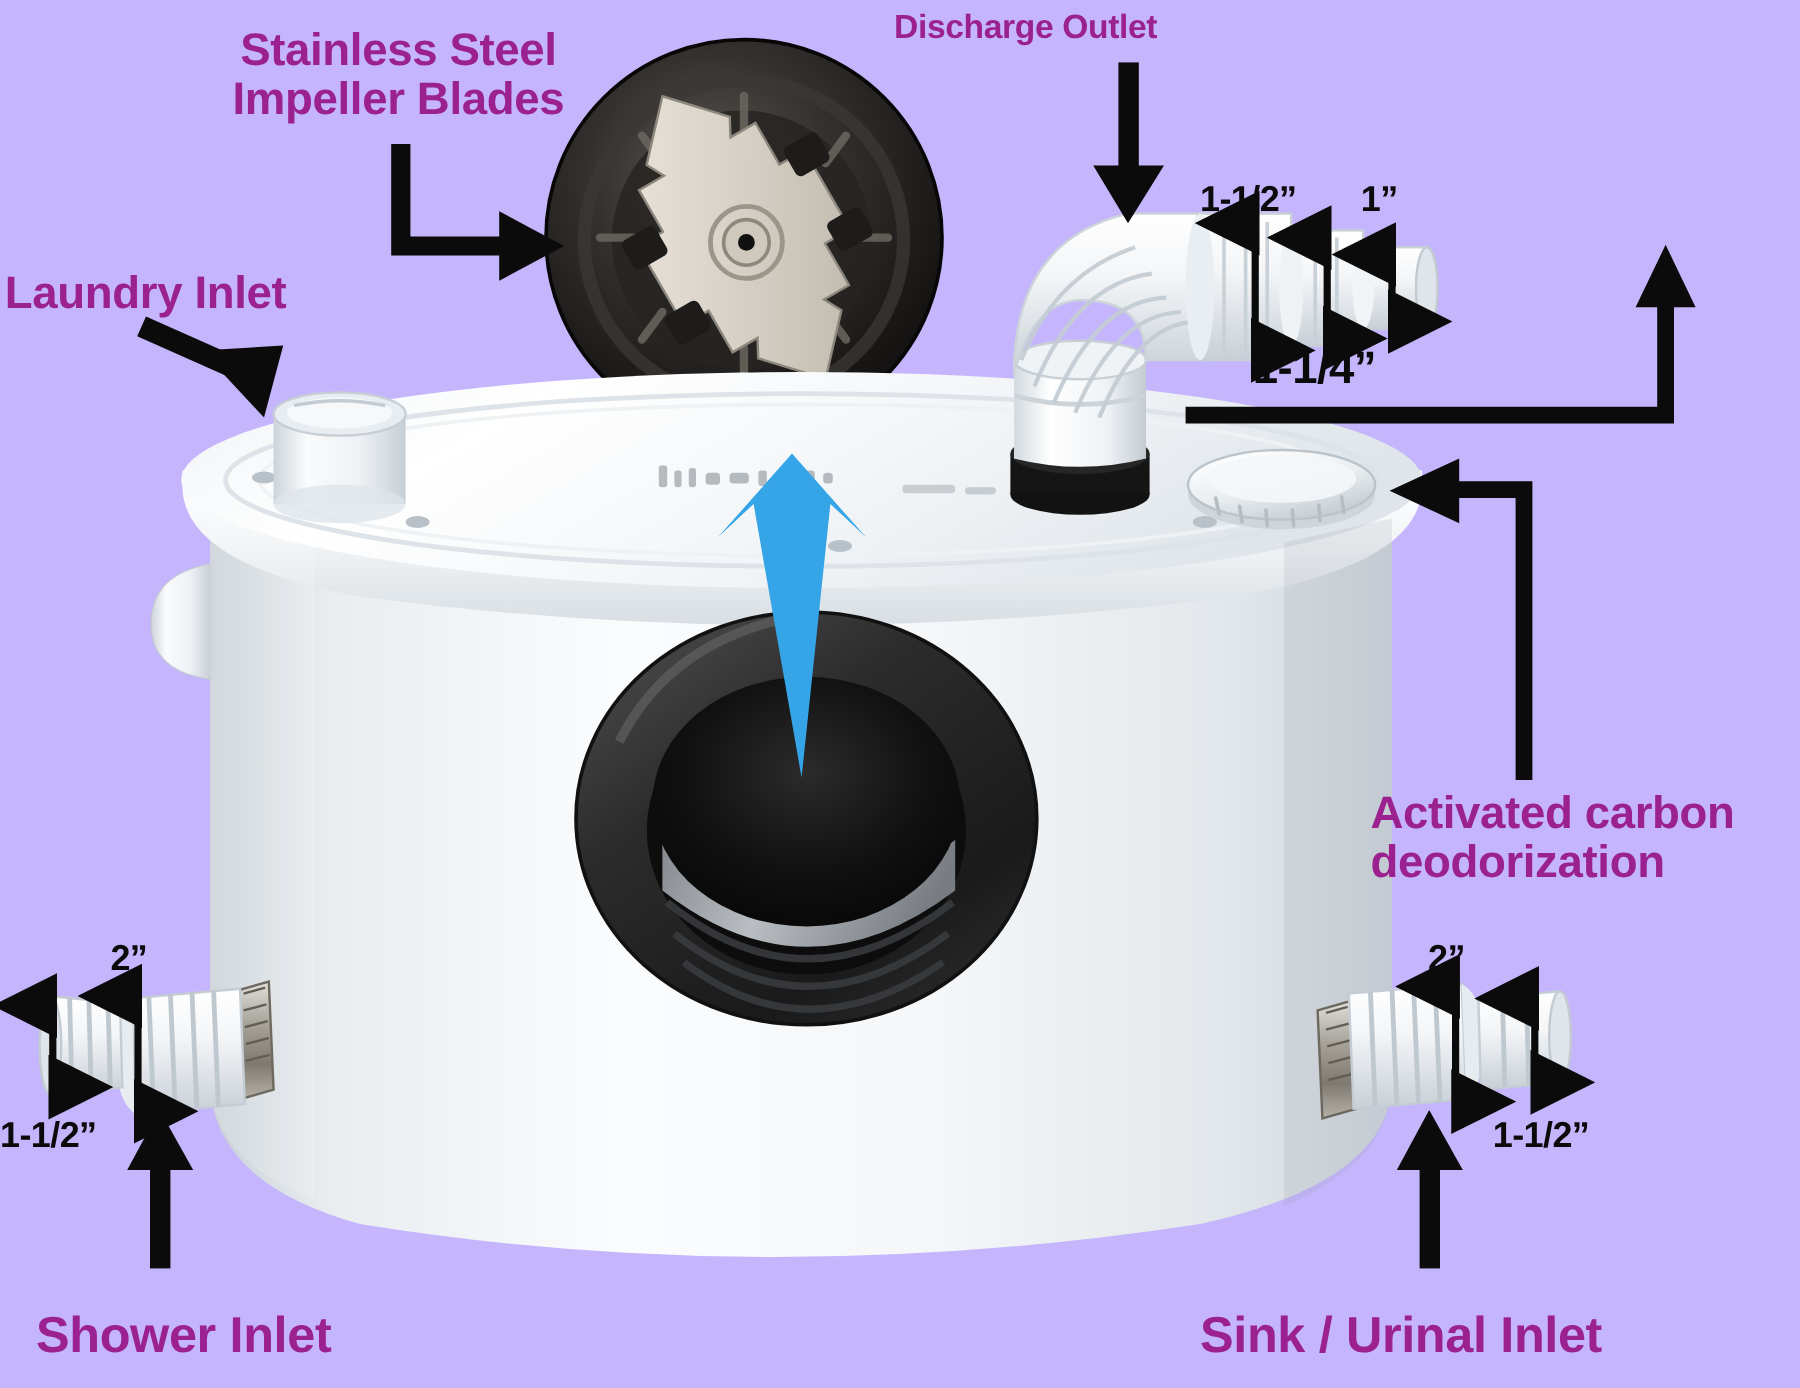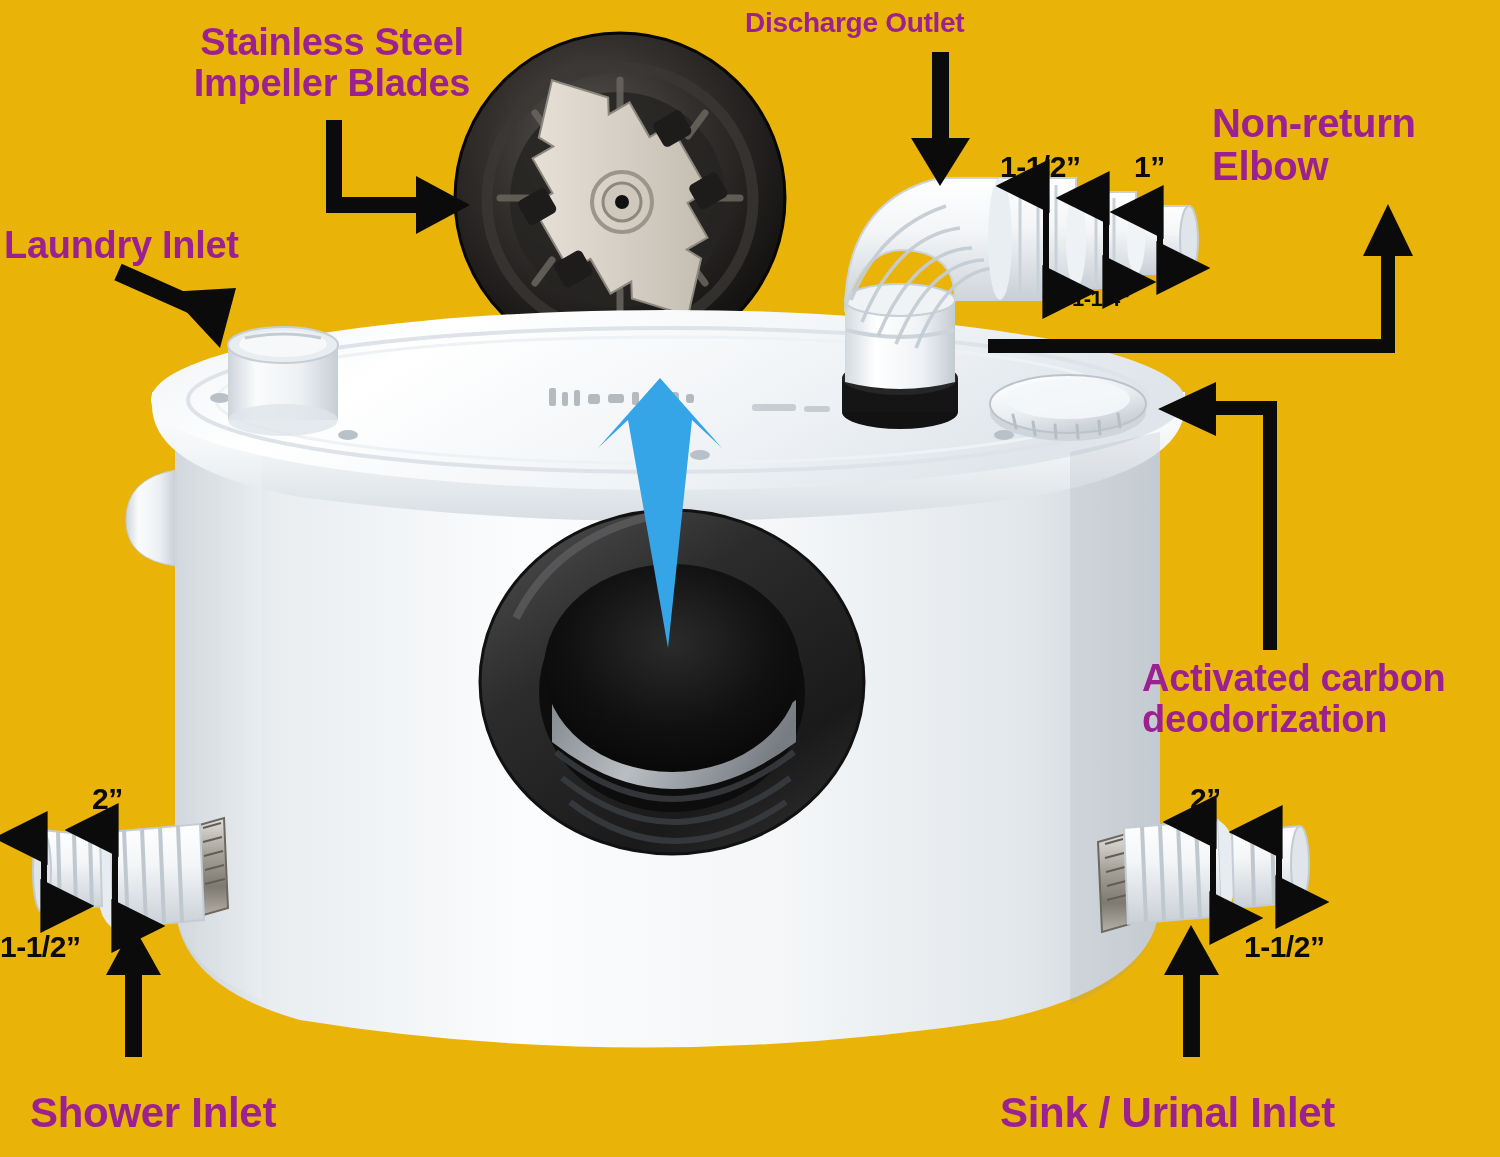--- a/index.html
+++ b/index.html
@@ -5,21 +5,21 @@
 <style>
   html, body {
     margin: 0;
     padding: 0;
     background: #ffffff;
   }
   #stage {
     position: relative;
     width: 1500px;
     height: 1157px;
-    background: #eab308;
+    background: #c4b5fd;
     overflow: hidden;
     font-family: "Liberation Sans", sans-serif;
   }
   #art {
     position: absolute;
     left: 0; top: 0;
     width: 1500px;
     height: 1157px;
   }
   .lbl {
@@ -399,37 +399,35 @@
 
       <line x1="1279" y1="832" x2="1279" y2="902" marker-start="url(#aDn)" marker-end="url(#aUp)"></line>
     </g>
   </svg>
 
   <div class="lbl" style="left:172px; top:22px; width:320px; text-align:center; font-size:38px;">Stainless Steel
 Impeller Blades</div>
 
   <div class="lbl" style="left:745px; top:8px; font-size:28px;">Discharge Outlet</div>
 
-  <div class="lbl" style="left:1212px; top:102px; font-size:40px;">Non-return
-Elbow</div>
 
   <div class="lbl" style="left:1142px; top:658px; font-size:38px;">Activated carbon
 deodorization</div>
 
   <div class="lbl" style="left:4px; top:225px; font-size:38px;">Laundry Inlet</div>
 
   <div class="lbl" style="left:1000px; top:1090px; font-size:42px;">Sink / Urinal Inlet</div>
 
   <div class="lbl" style="left:30px; top:1090px; font-size:42px;">Shower Inlet</div>
 
   <div class="dim" style="left:1000px; top:150px; font-size:30px;">1-1/2”</div>
 
   <div class="dim" style="left:1134px; top:150px; font-size:30px;">1”</div>
 
-  <div class="dim" style="left:1044px; top:286px; font-size:22px;margin-left:28px;">1-1/4”</div>
+  <div class="dim" style="left:1044px; top:286px; font-size:38px;">1-1/4”</div>
 
   <div class="dim" style="left:92px; top:782px; font-size:30px;">2”</div>
 
   <div class="dim" style="left:0px; top:930px; font-size:30px;">1-1/2”</div>
 
   <div class="dim" style="left:1190px; top:782px; font-size:30px;">2”</div>
 
   <div class="dim" style="left:1244px; top:930px; font-size:30px;">1-1/2”</div>
 
 </div>

